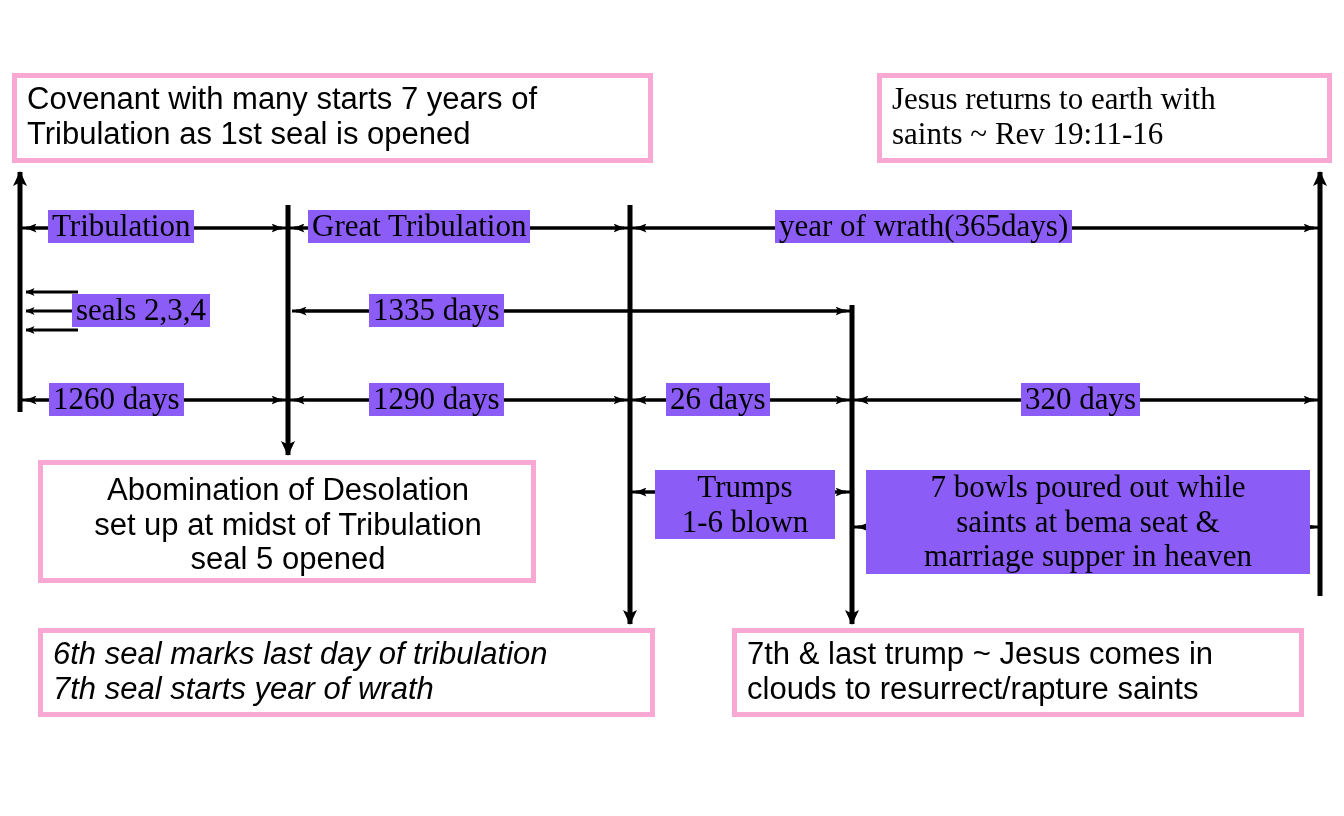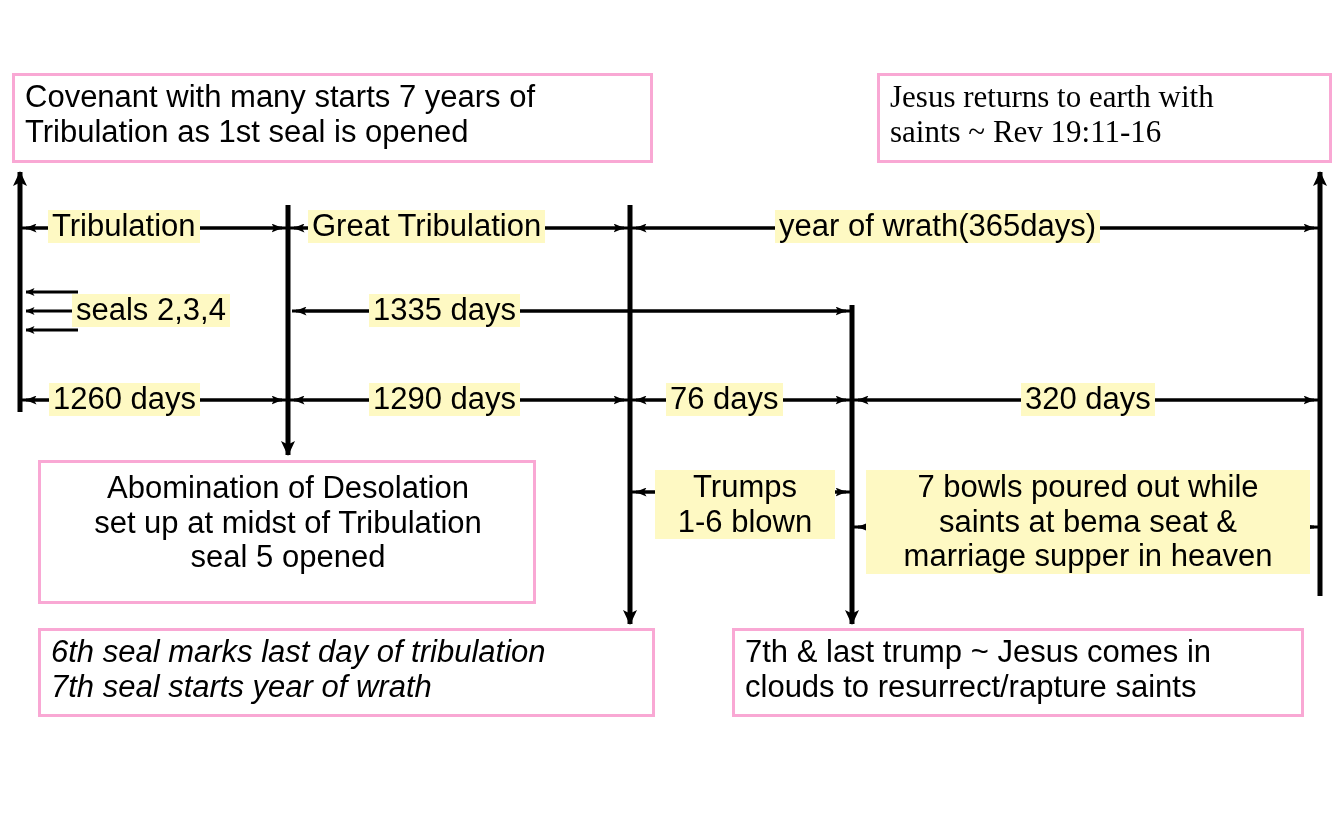--- a/index.html
+++ b/index.html
@@ -9,39 +9,40 @@
     font-family:"Liberation Sans",sans-serif;
     color:#000000;
     overflow:hidden;
   }
   #stage{position:relative;width:1344px;height:816px;background:#fff;}
 
   
   .tbox{
     position:absolute;
     box-sizing:border-box;
-    border:3px solid #f9a8d4;
+    border:5px solid #f9a8d4;
     background:#fff;
     line-height:1.12;
     font-size:31px;
     padding:4px 8px 4px 10px;
     z-index:6;
   }
   .tbox .ln{display:block;white-space:nowrap;}
   .tbox.center .ln{text-align:center;}
 
   
   .lbl{
     position:absolute;
-    background:#fef9c3;
+    background:#8b5cf6;
     font-size:31px;
     line-height:1.05;
     white-space:nowrap;
     padding:0 4px;
     z-index:5;
+    font-family:Liberation Serif, serif;
   }
   .lbl.two{line-height:1.12;}
   .lbl .ln{display:block;white-space:nowrap;text-align:center;}
 
   
   #lines{position:absolute;left:0;top:0;width:1344px;height:816px;z-index:2;}
 </style>
 </head>
 <body>
 
@@ -109,21 +110,21 @@
   <div class="tbox" style="left:12px;top:73px;width:641px;height:90px;">
     <span class="ln">Covenant with many starts 7 years of</span>
     <span class="ln">Tribulation as 1st seal is opened</span>
   </div>
 
   <div class="tbox" style="left:877px;top:73px;width:455px;height:90px;font-family:Liberation Serif, serif;">
     <span class="ln">Jesus returns to earth with</span>
     <span class="ln">saints ~  Rev 19:11-16</span>
   </div>
 
-  <div class="tbox center" style="left:38px;top:460px;width:498px;height:144px;padding-top:8px;">
+  <div class="tbox center" style="left:38px;top:460px;width:498px;height:123px;padding-top:8px;">
     <span class="ln">Abomination of Desolation</span>
     <span class="ln">set up at midst of Tribulation</span>
     <span class="ln">seal 5 opened</span>
   </div>
 
   <div class="tbox" style="left:38px;top:628px;width:617px;height:89px;font-style:italic;">
     <span class="ln">6th seal marks last day of tribulation</span>
     <span class="ln">7th seal starts year of wrath</span>
   </div>
 
@@ -139,21 +140,21 @@
   <div class="lbl" style="left:775px;top:210px;">year of wrath(365days)</div>
 
   <div class="lbl" style="left:72px;top:294px;">seals 2,3,4</div>
 
   <div class="lbl" style="left:369px;top:294px;text-align:right;">1335 days</div>
 
   <div class="lbl" style="left:49px;top:383px;">1260 days</div>
 
   <div class="lbl" style="left:369px;top:383px;">1290 days</div>
 
-  <div class="lbl" style="left:666px;top:383px;">76 days</div>
+  <div class="lbl" style="left:666px;top:383px;">26 days</div>
 
   <div class="lbl" style="left:1021px;top:383px;">320 days</div>
 
   <div class="lbl two" style="left:655px;top:470px;width:180px;padding:0;">
     <span class="ln">Trumps</span>
     <span class="ln">1-6 blown</span>
   </div>
 
   <div class="lbl two" style="left:866px;top:470px;width:444px;padding:0;">
     <span class="ln">7 bowls poured out while</span>

